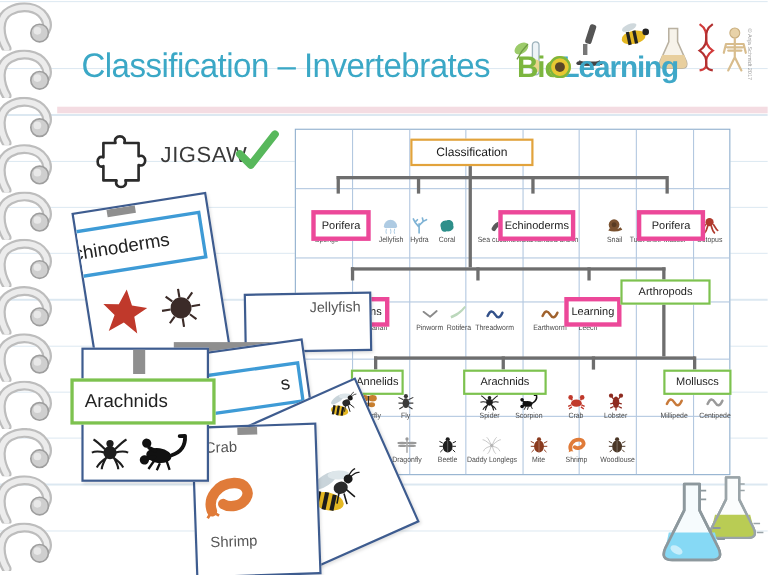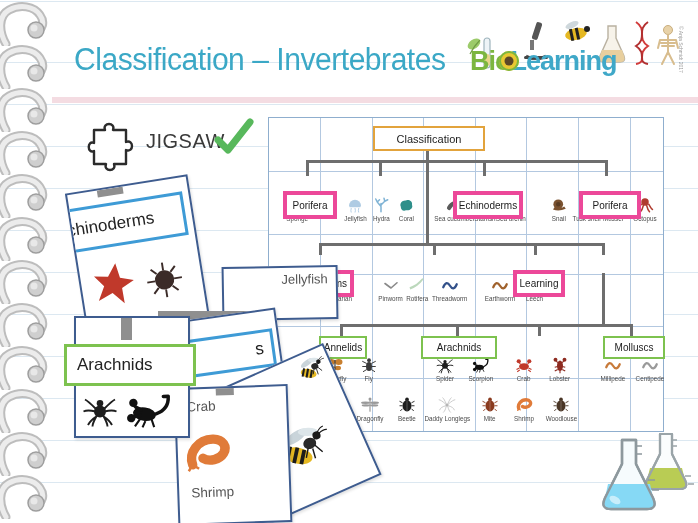--- a/index.html
+++ b/index.html
@@ -343,20 +343,21 @@
   <div class="cn" style="left:361px;top:206px;width:2.5px;height:12px"></div>
 
   <div class="tbox b-orange" style="left:104px;top:8px;width:108px;height:21px">Classification</div>
 
   <div class="tbox b-blue" style="left:14px;top:57px;width:46px;height:20px">Porifera</div>
   <div class="tbox b-blue" style="left:184px;top:57px;width:62px;height:20px">Echinoderms</div>
   <div class="tbox b-blue" style="left:310px;top:57px;width:54px;height:20px">Porifera</div>
 
   <div class="tbox b-blue" style="left:25px;top:136px;width:52px;height:19px">Flatworms</div>
   <div class="tbox b-blue" style="left:244px;top:136px;width:44px;height:19px">Learning</div>
+  <div class="tbox b-green" style="left:295px;top:136px;width:78px;height:19px">Arthropods</div>
 
   <div class="tbox b-green" style="left:50px;top:218px;width:44px;height:19px">Annelids</div>
   <div class="tbox b-green" style="left:152px;top:218px;width:72px;height:19px">Arachnids</div>
   <div class="tbox b-green" style="left:334px;top:218px;width:58px;height:19px">Molluscs</div>
 
   <div class="spec" style="left:11px;top:78px">
       <svg class="sp c-sponge">
         <use href="#s-blob"></use>
       </svg>
       <span class="nm">Sponge</span>

